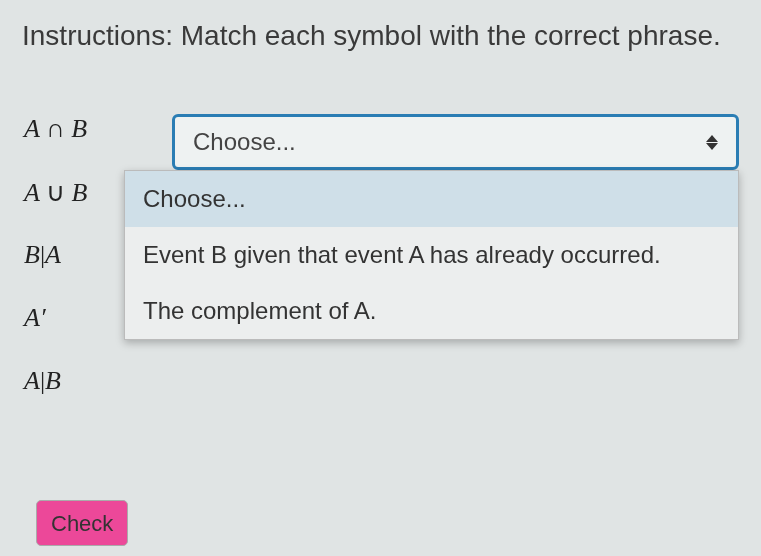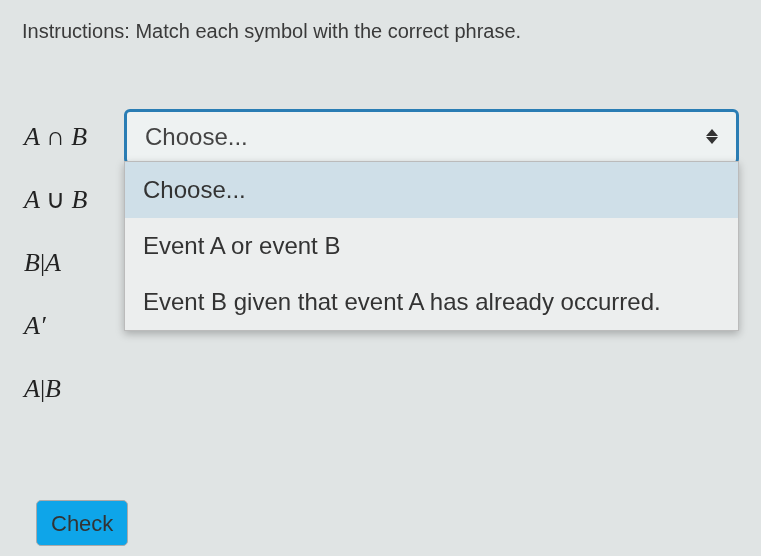--- a/index.html
+++ b/index.html
@@ -6,32 +6,33 @@
     body {
       width: 761px;
       height: 556px;
       background: #e0e4e4;
       font-family: Arial, Helvetica, sans-serif;
       padding: 20px 22px;
       position: relative;
       overflow: hidden;
     }
     .instructions {
-      font-size: 20px;
+      font-size: 28px;
       color: #3a3a3a;
       margin-bottom: 62px;
       font-weight: 400;
     }
     .rows-area {
       position: relative;
     }
     .row {
       display: flex;
-      align-items: center;
+      align-items: flex-start;
       height: 63px;
+      gap: 48px;
     }
     .symbol-cell {
       width: 102px;
       font-family: 'Times New Roman', Times, serif;
       font-style: italic;
       font-size: 26px;
       color: #222;
       font-weight: 500;
       padding-left: 2px;
     }
@@ -84,21 +85,21 @@
       color: #333;
       cursor: pointer;
     }
     .dropdown-item.highlight {
       background: #cfdfe8;
     }
     .check-btn {
       position: absolute;
       left: 36px;
       bottom: 10px;
-      background: #0ea5e9;
+      background: #ec4899;
       border: 1px solid #aaa;
       border-radius: 5px;
       padding: 10px 14px 8px 14px;
       font-size: 22px;
       color: #333;
       cursor: pointer;
     }
   </style>
 </head>
 <body>
@@ -115,22 +116,22 @@
       <span>Choose...</span>
       <span class="select-caret">
         <span class="caret-up"></span>
         <span class="caret-down"></span>
       </span>
     </div>
   </div>
 
   <div class="dropdown">
     <div class="dropdown-item highlight">Choose...</div>
-    <div class="dropdown-item">Event A or event B</div>
     <div class="dropdown-item">Event B given that event A has already occurred.</div>
+    <div class="dropdown-item">The complement of A.</div>
   </div>
 
   <div class="row">
     <div class="symbol-cell">
       <span>A</span> <span class="upright">∪</span> <span>B</span>
     </div>
   </div>
 
   <div class="row">
     <div class="symbol-cell">

